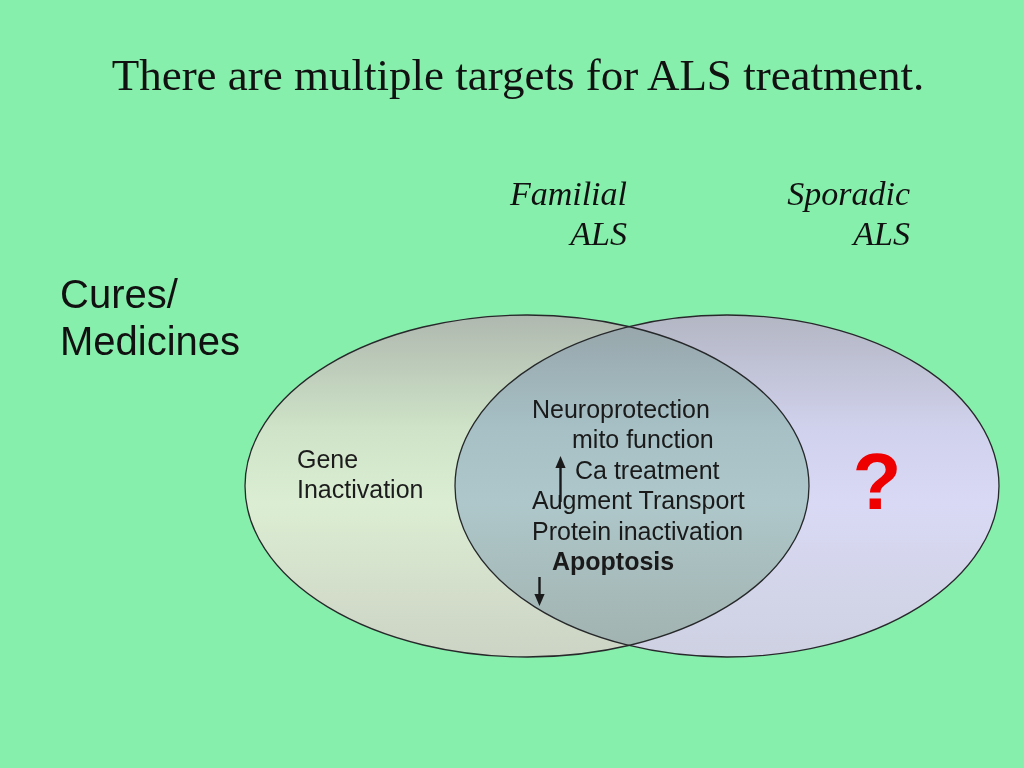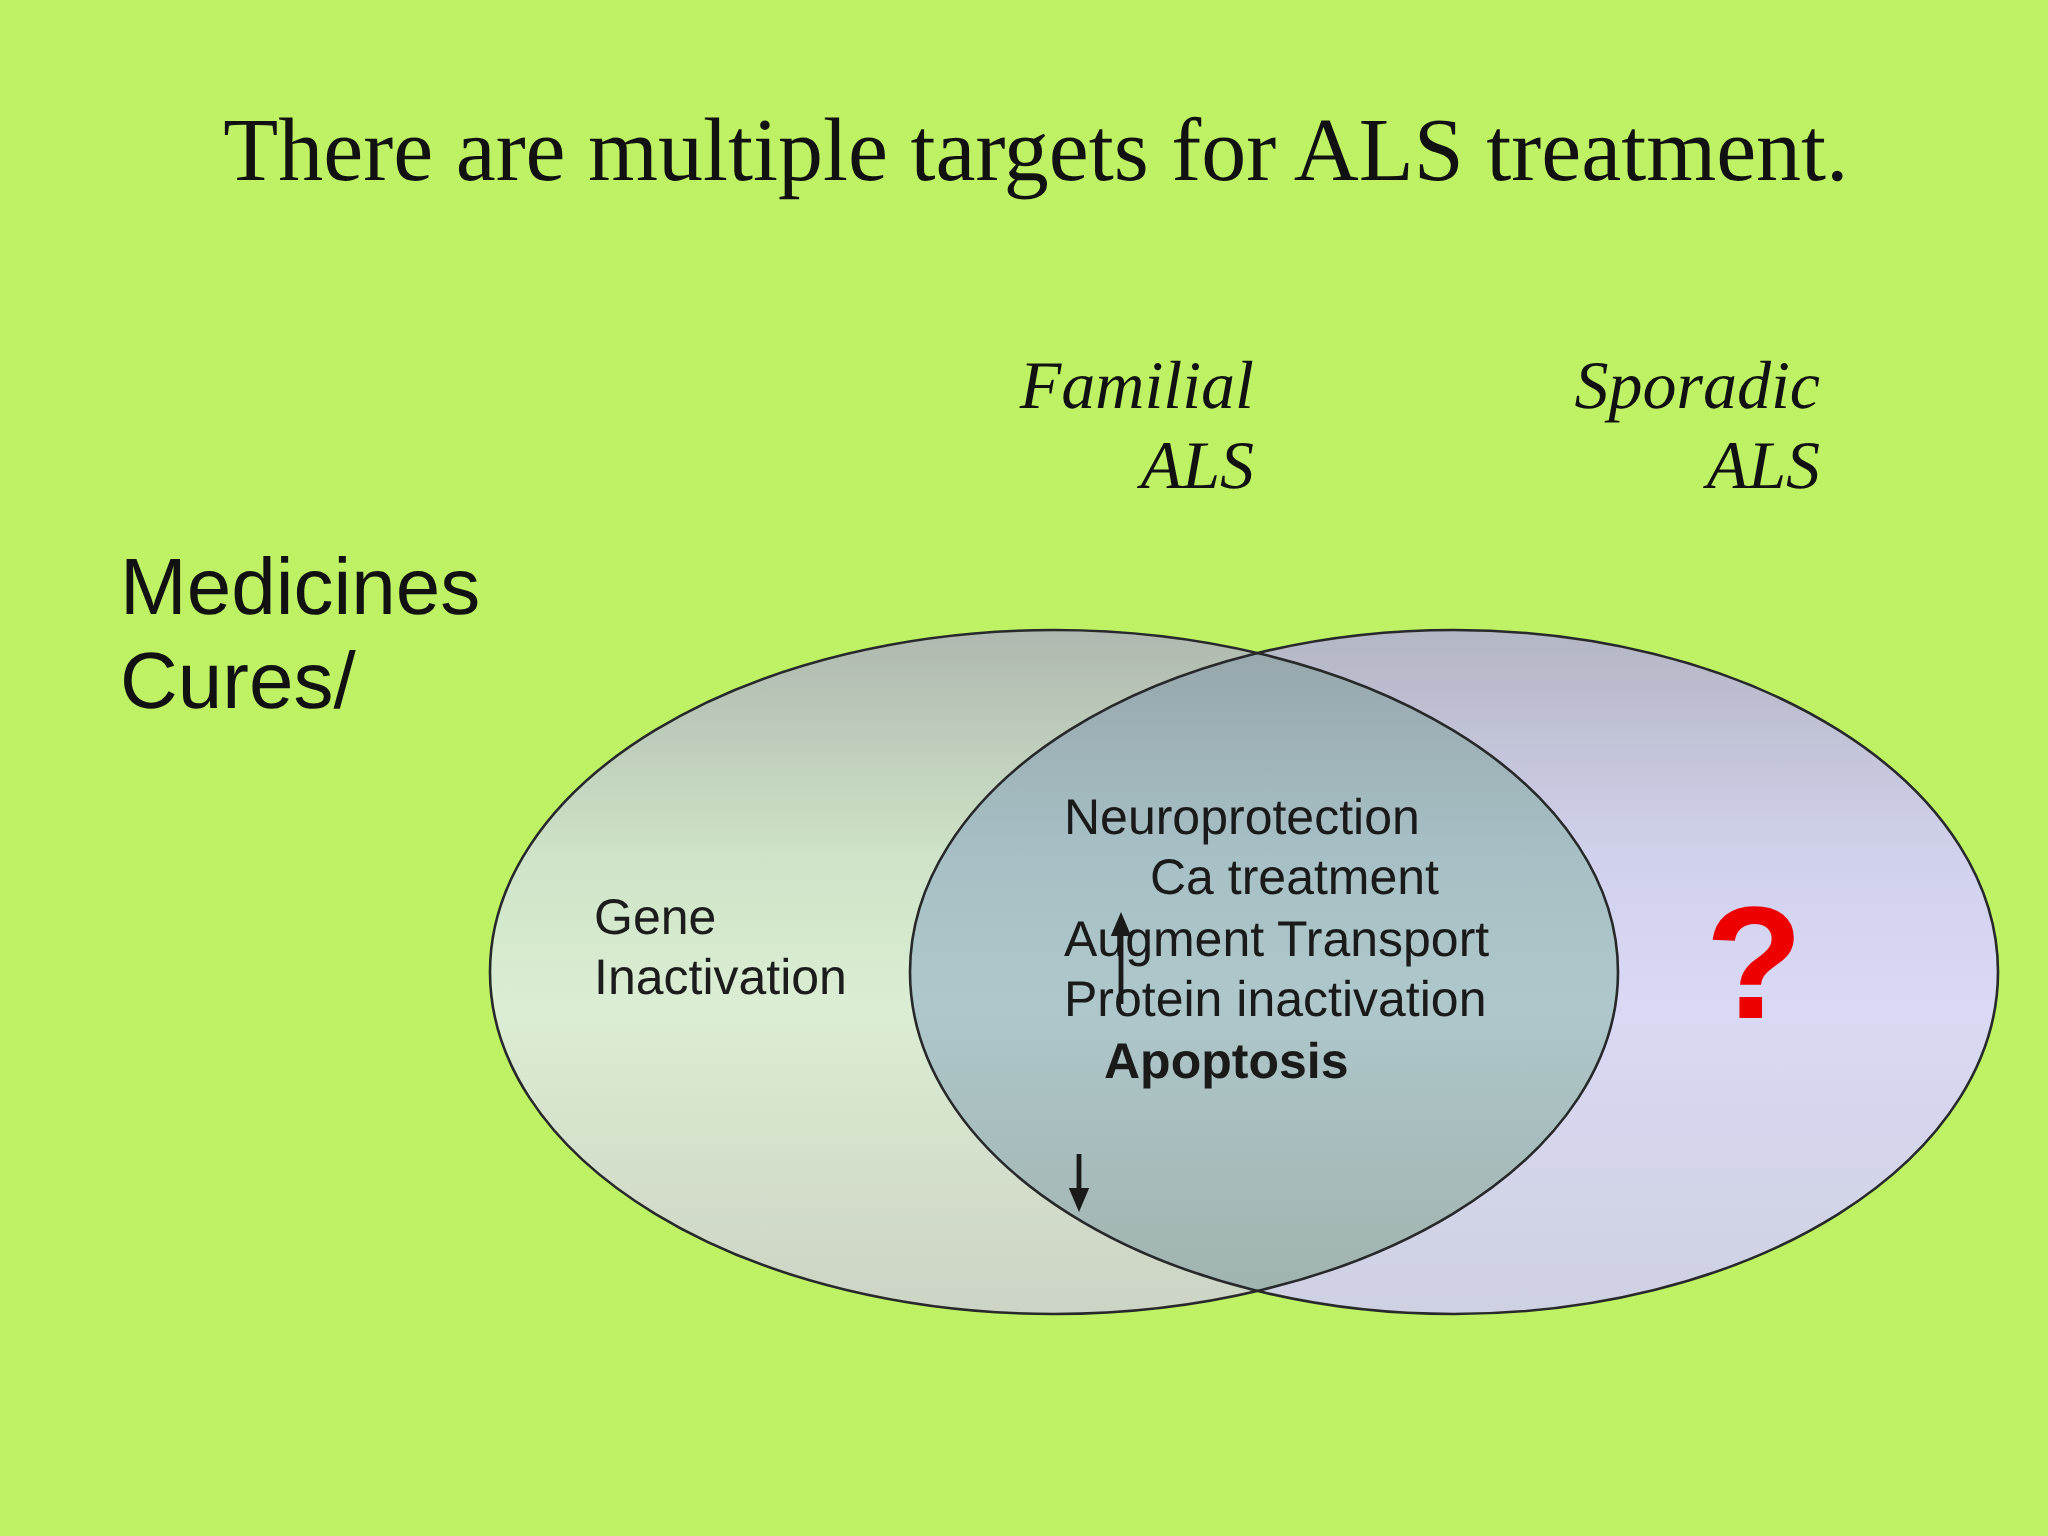--- a/index.html
+++ b/index.html
@@ -1,20 +1,20 @@
 <!DOCTYPE html>
 <html><head>
 <meta charset="utf-8">
 <style>
   html, body { margin: 0; padding: 0; background: #888; }
   .slide {
     position: relative;
     width: 1024px;
     height: 768px;
-    background: #bef264;
+    background: #86efac;
     overflow: hidden;
     font-family: "Liberation Sans", sans-serif;
     margin: 0 auto;
   }
   .slide-title {
     position: absolute;
     top: 48px;
     left: 0;
     width: 1024px;
     padding-left: 12px;
@@ -116,22 +116,22 @@
     <div>Familial</div>
     <div>ALS</div>
   </div>
 
   <div class="col-label sporadic">
     <div>Sporadic</div>
     <div>ALS</div>
   </div>
 
   <div class="row-label">
+    <div>Cures/</div>
     <div>Medicines</div>
-    <div>Cures/</div>
   </div>
 
   <svg class="venn-svg" viewBox="0 0 1024 768" xmlns="http://www.w3.org/2000/svg">
     <defs>
       <linearGradient id="gradGreen" x1="0" y1="0" x2="0" y2="1">
         <stop offset="0" stop-color="#afb8af"></stop>
         <stop offset="0.33" stop-color="#cee3c7"></stop>
         <stop offset="0.55" stop-color="#dbeed3"></stop>
         <stop offset="0.82" stop-color="#d3ddca"></stop>
         <stop offset="1" stop-color="#ccd4c5"></stop>
@@ -164,20 +164,21 @@
     <ellipse cx="727" cy="486" rx="272" ry="171" fill="none" stroke="#26282a" stroke-width="1.3"></ellipse>
   </svg>
 
   <div class="gene-label">
     <div>Gene</div>
     <div>Inactivation</div>
   </div>
 
   <div class="overlap-list">
     <div class="li">Neuroprotection</div>
+    <div class="li pad-40">mito function</div>
     <div class="li pad-43">Ca treatment</div>
     <div class="li">Augment Transport</div>
     <div class="li">Protein inactivation</div>
     <div class="li pad-20">Apoptosis</div>
 
     <svg class="up-arrow" viewBox="0 0 13 47" xmlns="http://www.w3.org/2000/svg">
       <line x1="6.5" y1="46" x2="6.5" y2="9" stroke="#1a1a1a" stroke-width="2.4"></line>
       <polygon points="6.5,0 1.4,12 11.6,12" fill="#1a1a1a"></polygon>
     </svg>
 

